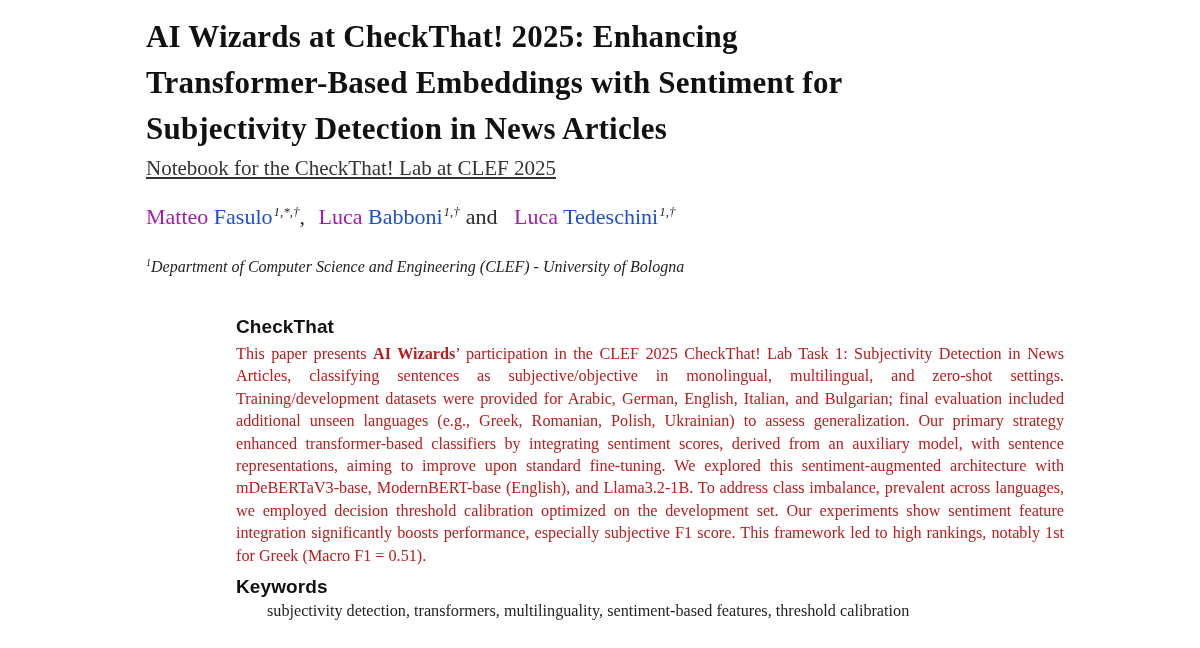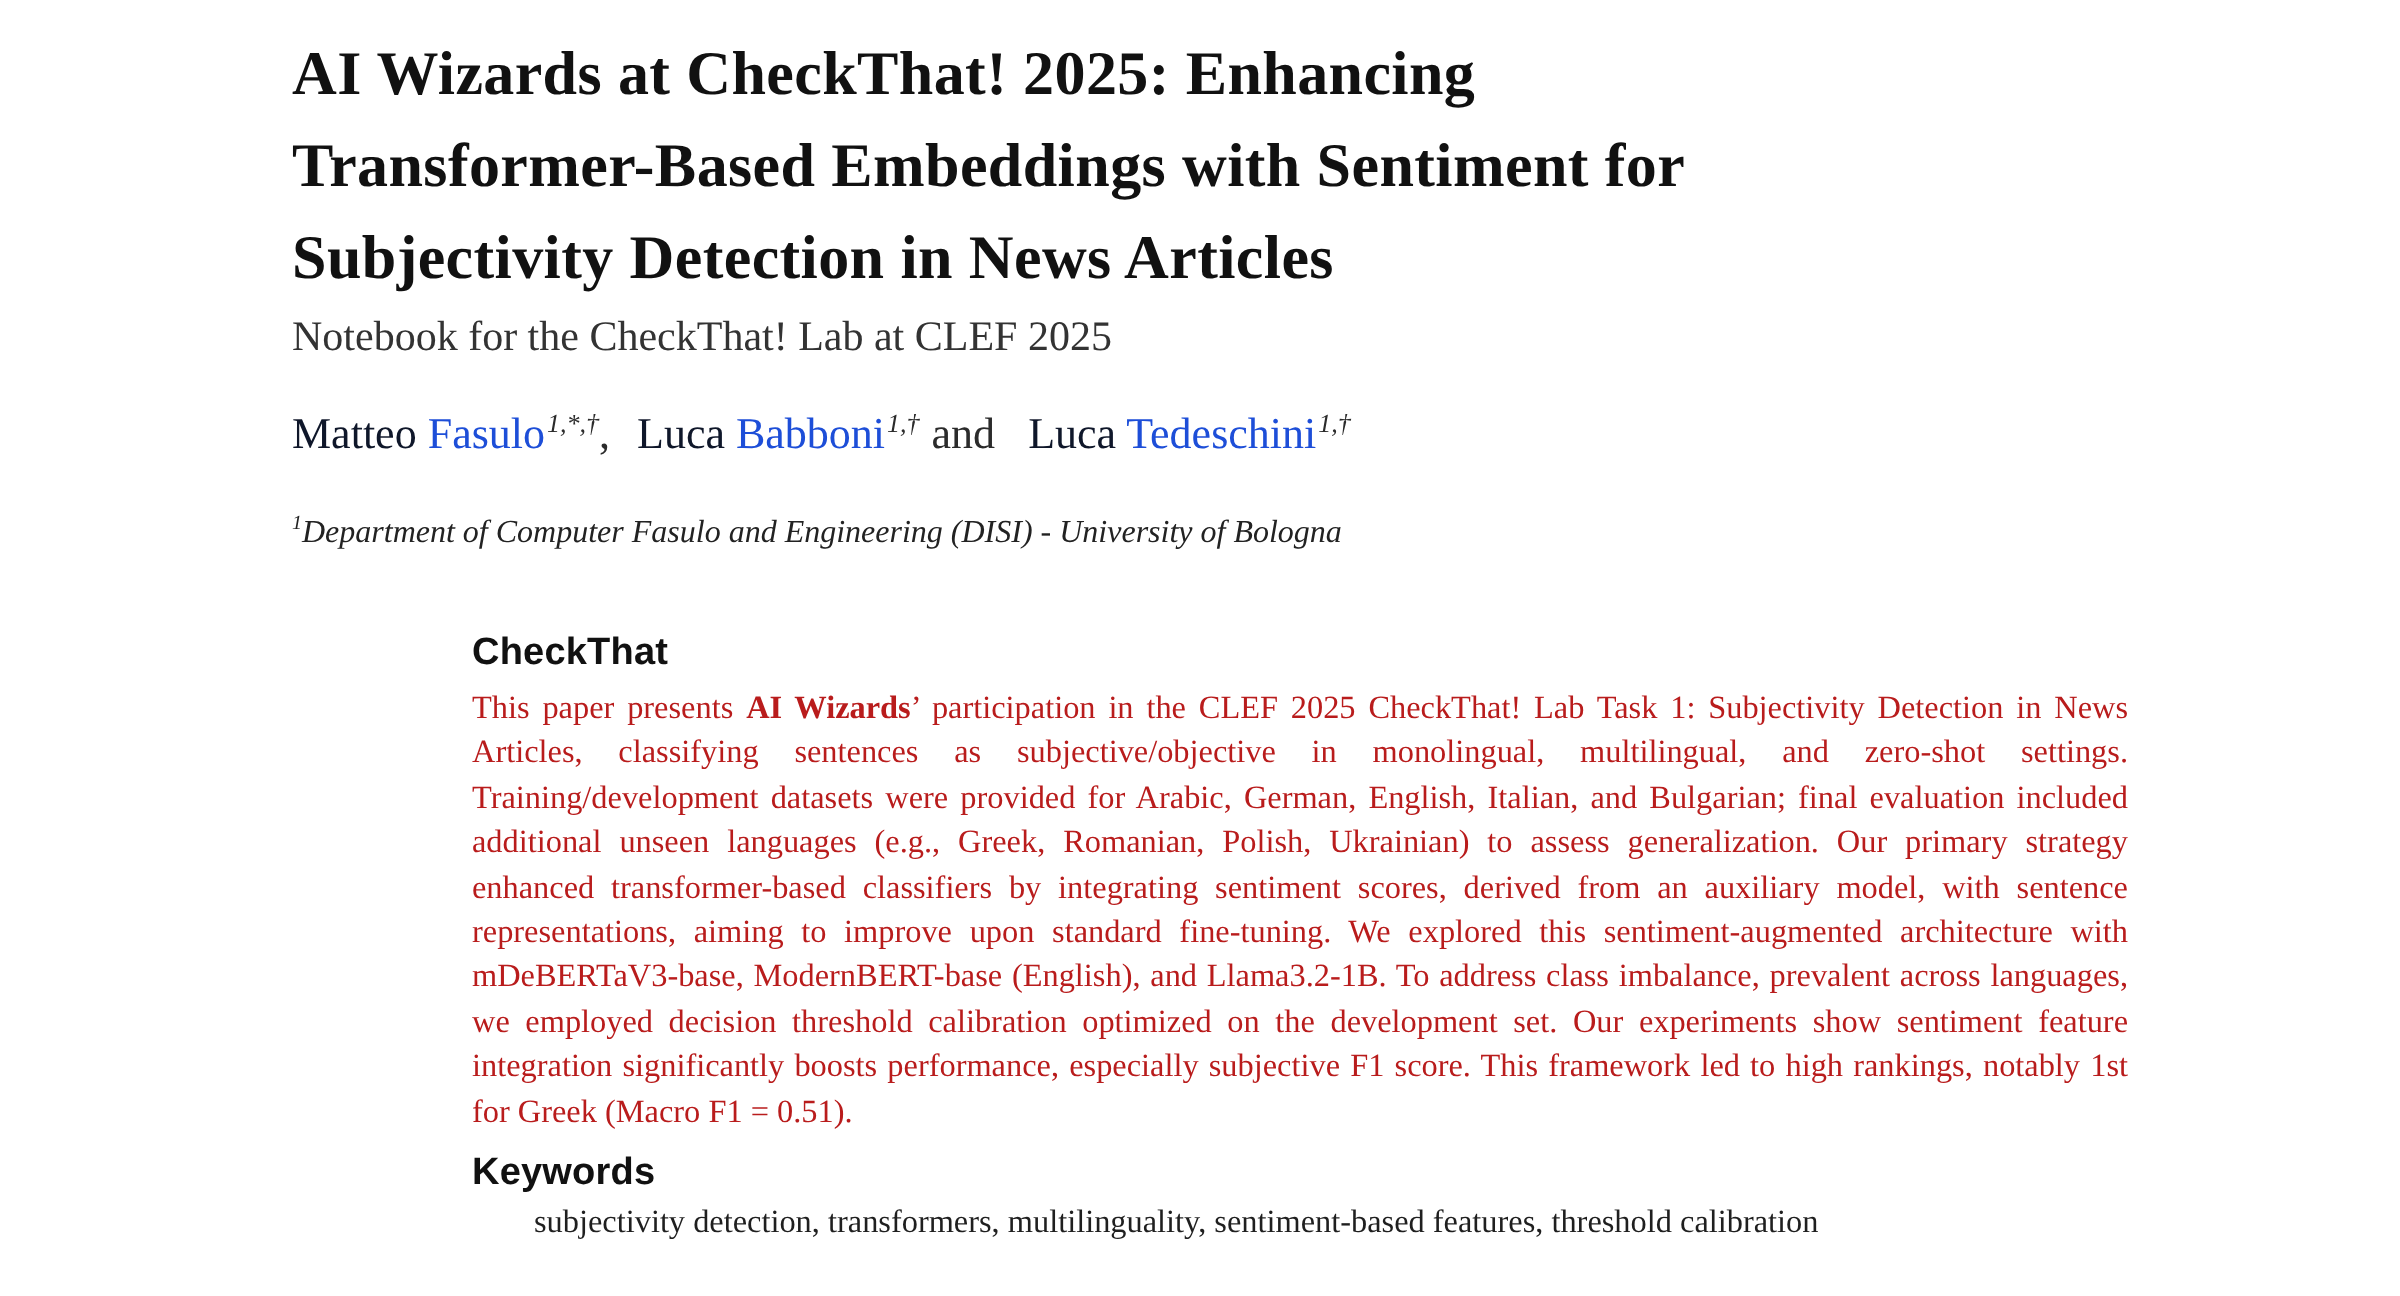--- a/index.html
+++ b/index.html
@@ -13,28 +13,28 @@
 
   .title {
     position: absolute; left: 146px; top: 14px; width: 920px;
     font-family: "Liberation Serif", serif;
     font-size: 31px; font-weight: 700; line-height: 46px;
     color: #111111; white-space: pre-line; letter-spacing: 0.2px;
   }
 
   .subtitle {
     position: absolute; left: 146px; top: 156px;
-    font-size: 21px; color: #333333;
+    font-size: 21px; color: #333333; text-decoration: underline;
   }
 
   .authors {
     position: absolute; left: 146px; top: 204px;
     font-size: 22px; color: #2b2b2b;
   }
-  .authors .first-name { color: #0f172a; }
+  .authors .first-name { color: #a21caf; }
   .authors .last-name  { color: #1d4ed8; }
   .authors sup.author-sup {
     font-size: 13px; font-style: italic; color: #2b2b2b;
     vertical-align: super; line-height: 0; margin-left: 1px;
   }
   .authors .sep-comma { margin-right: 8px; }
   .authors .sep-and { margin: 0 11px 0 6px; color: #2b2b2b; }
 
   .affiliation {
     position: absolute; left: 146px; top: 258px;
@@ -71,21 +71,21 @@
 <div class="page">
 
   <h1 class="title">AI Wizards at CheckThat! 2025: Enhancing
 Transformer-Based Embeddings with Sentiment for
 Subjectivity Detection in News Articles</h1>
 
   <div class="subtitle">Notebook for the CheckThat! Lab at CLEF 2025</div>
 
   <div class="authors"><span class="first-name">Matteo</span> <span class="last-name">Fasulo</span><sup class="author-sup">1,*,†</sup><span class="sep-comma">,</span> <span class="first-name">Luca</span> <span class="last-name">Babboni</span><sup class="author-sup">1,†</sup><span class="sep-and">and</span> <span class="first-name">Luca</span> <span class="last-name">Tedeschini</span><sup class="author-sup">1,†</sup></div>
 
-  <div class="affiliation"><sup>1</sup><span>Department of Computer Fasulo and Engineering (DISI) - University of Bologna</span></div>
+  <div class="affiliation"><sup>1</sup><span>Department of Computer Science and Engineering (CLEF) - University of Bologna</span></div>
 
   <div class="abstract-heading">CheckThat</div>
 
   <p class="abstract-body"><span>This paper presents</span> <span class="team-name">AI Wizards</span><span>’ participation in the CLEF 2025 CheckThat! Lab Task 1: Subjectivity Detection in News Articles, classifying sentences as subjective/objective in monolingual, multilingual, and zero-shot settings. Training/development datasets were provided for Arabic, German, English, Italian, and Bulgarian; final evaluation included additional unseen languages (e.g., Greek, Romanian, Polish, Ukrainian) to assess generalization. Our primary strategy enhanced transformer-based classifiers by integrating sentiment scores, derived from an auxiliary model, with sentence representations, aiming to improve upon standard fine-tuning. We explored this sentiment-augmented architecture with mDeBERTaV3-base, ModernBERT-base (English), and Llama3.2-1B. To address class imbalance, prevalent across languages, we employed decision threshold calibration optimized on the development set. Our experiments show sentiment feature integration significantly boosts performance, especially subjective F1 score. This framework led to high rankings, notably 1st for Greek (Macro F1 =  0.51).</span></p>
 
   <div class="keywords-heading">Keywords</div>
 
   <div class="keywords-text">subjectivity detection, transformers, multilinguality, sentiment-based features, threshold calibration</div>
 
 </div>

